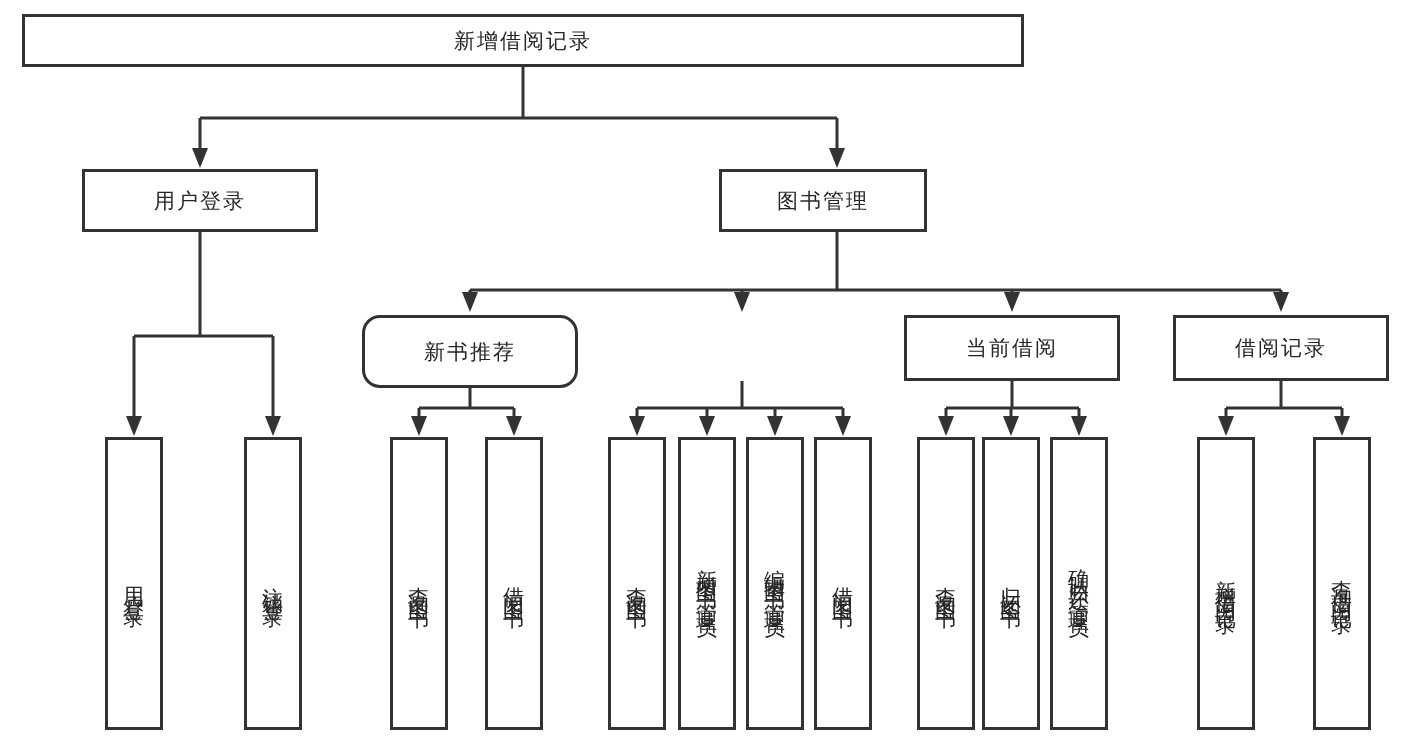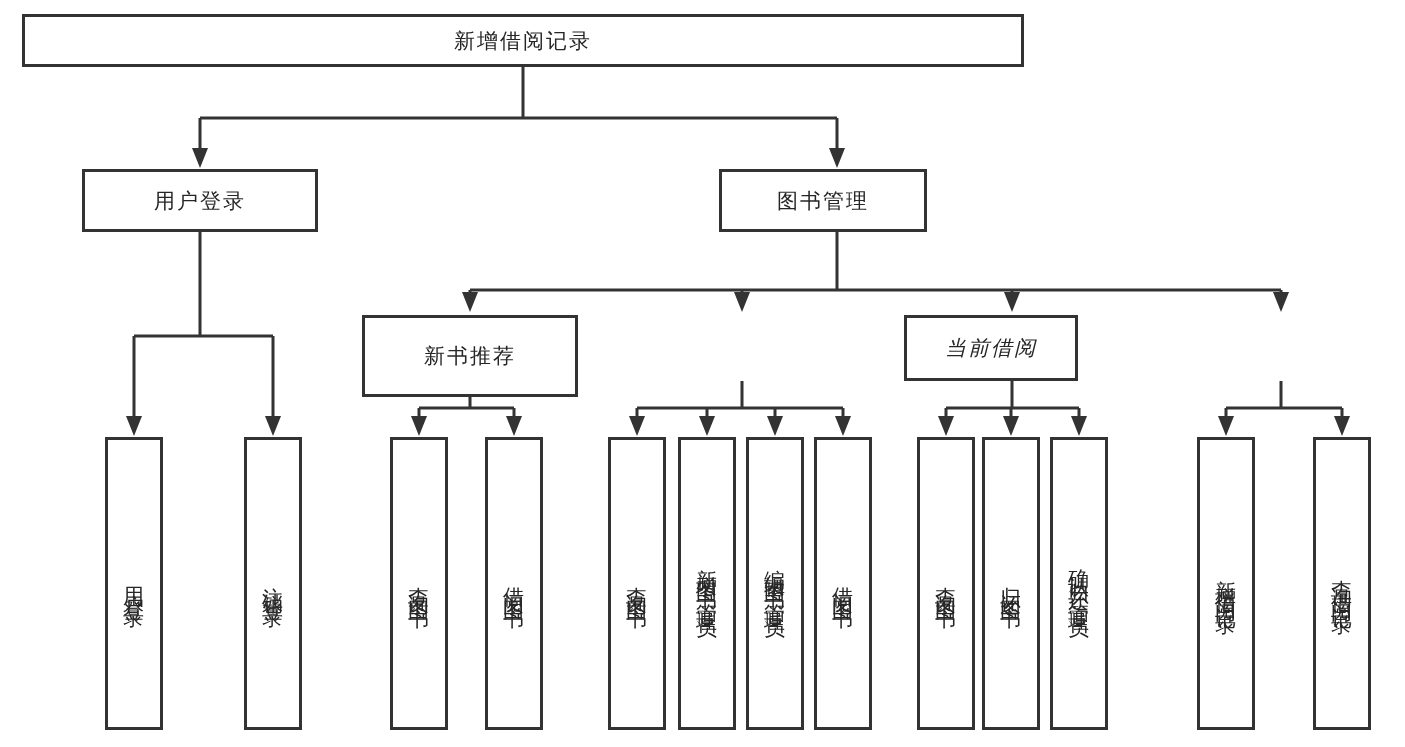--- a/index.html
+++ b/index.html
@@ -88,22 +88,23 @@
     <path class="cline" d="M1281 381 V408 M1226 408 H1342 M1226 408 V420 M1342 408 V420"></path>
     <polygon class="carrow" points="1218,416 1234,416 1226,436"></polygon>
     <polygon class="carrow" points="1334,416 1350,416 1342,436"></polygon>
   </svg>
 
   <div class="box h-label" style="left:22px;top:14px;width:1002px;height:53px;">新增借阅记录</div>
 
   <div class="box h-label" style="left:82px;top:169px;width:236px;height:63px;">用户登录</div>
   <div class="box h-label" style="left:719px;top:169px;width:208px;height:63px;">图书管理</div>
 
-  <div class="box h-label" style="left:362px;top:315px;width:216px;height:82px;">新书推荐</div>
-  <div class="box h-label" style="left:904px;top:315px;width:174px;height:66px;font-style:italic;">当前借阅</div>
+  <div class="box h-label" style="left:362px;top:315px;width:216px;height:73px;border-radius:18px;">新书推荐</div>
+  <div class="box h-label" style="left:904px;top:315px;width:216px;height:66px;">当前借阅</div>
+  <div class="box h-label" style="left:1173px;top:315px;width:216px;height:66px;">借阅记录</div>
 
   <div class="box v-label" style="left:105px;top:437px;width:58px;height:293px;">用户登录</div>
   <div class="box v-label" style="left:244px;top:437px;width:58px;height:293px;">注销登录</div>
 
   <div class="box v-label" style="left:390px;top:437px;width:58px;height:293px;">查询图书</div>
   <div class="box v-label" style="left:485px;top:437px;width:58px;height:293px;">借阅图书</div>
 
   <div class="box v-label" style="left:608px;top:437px;width:58px;height:293px;">查询图书</div>
   <div class="box v-label" style="left:678px;top:437px;width:58px;height:293px;">新增图书（管理员）</div>
   <div class="box v-label" style="left:746px;top:437px;width:58px;height:293px;">编辑图书（管理员）</div>

